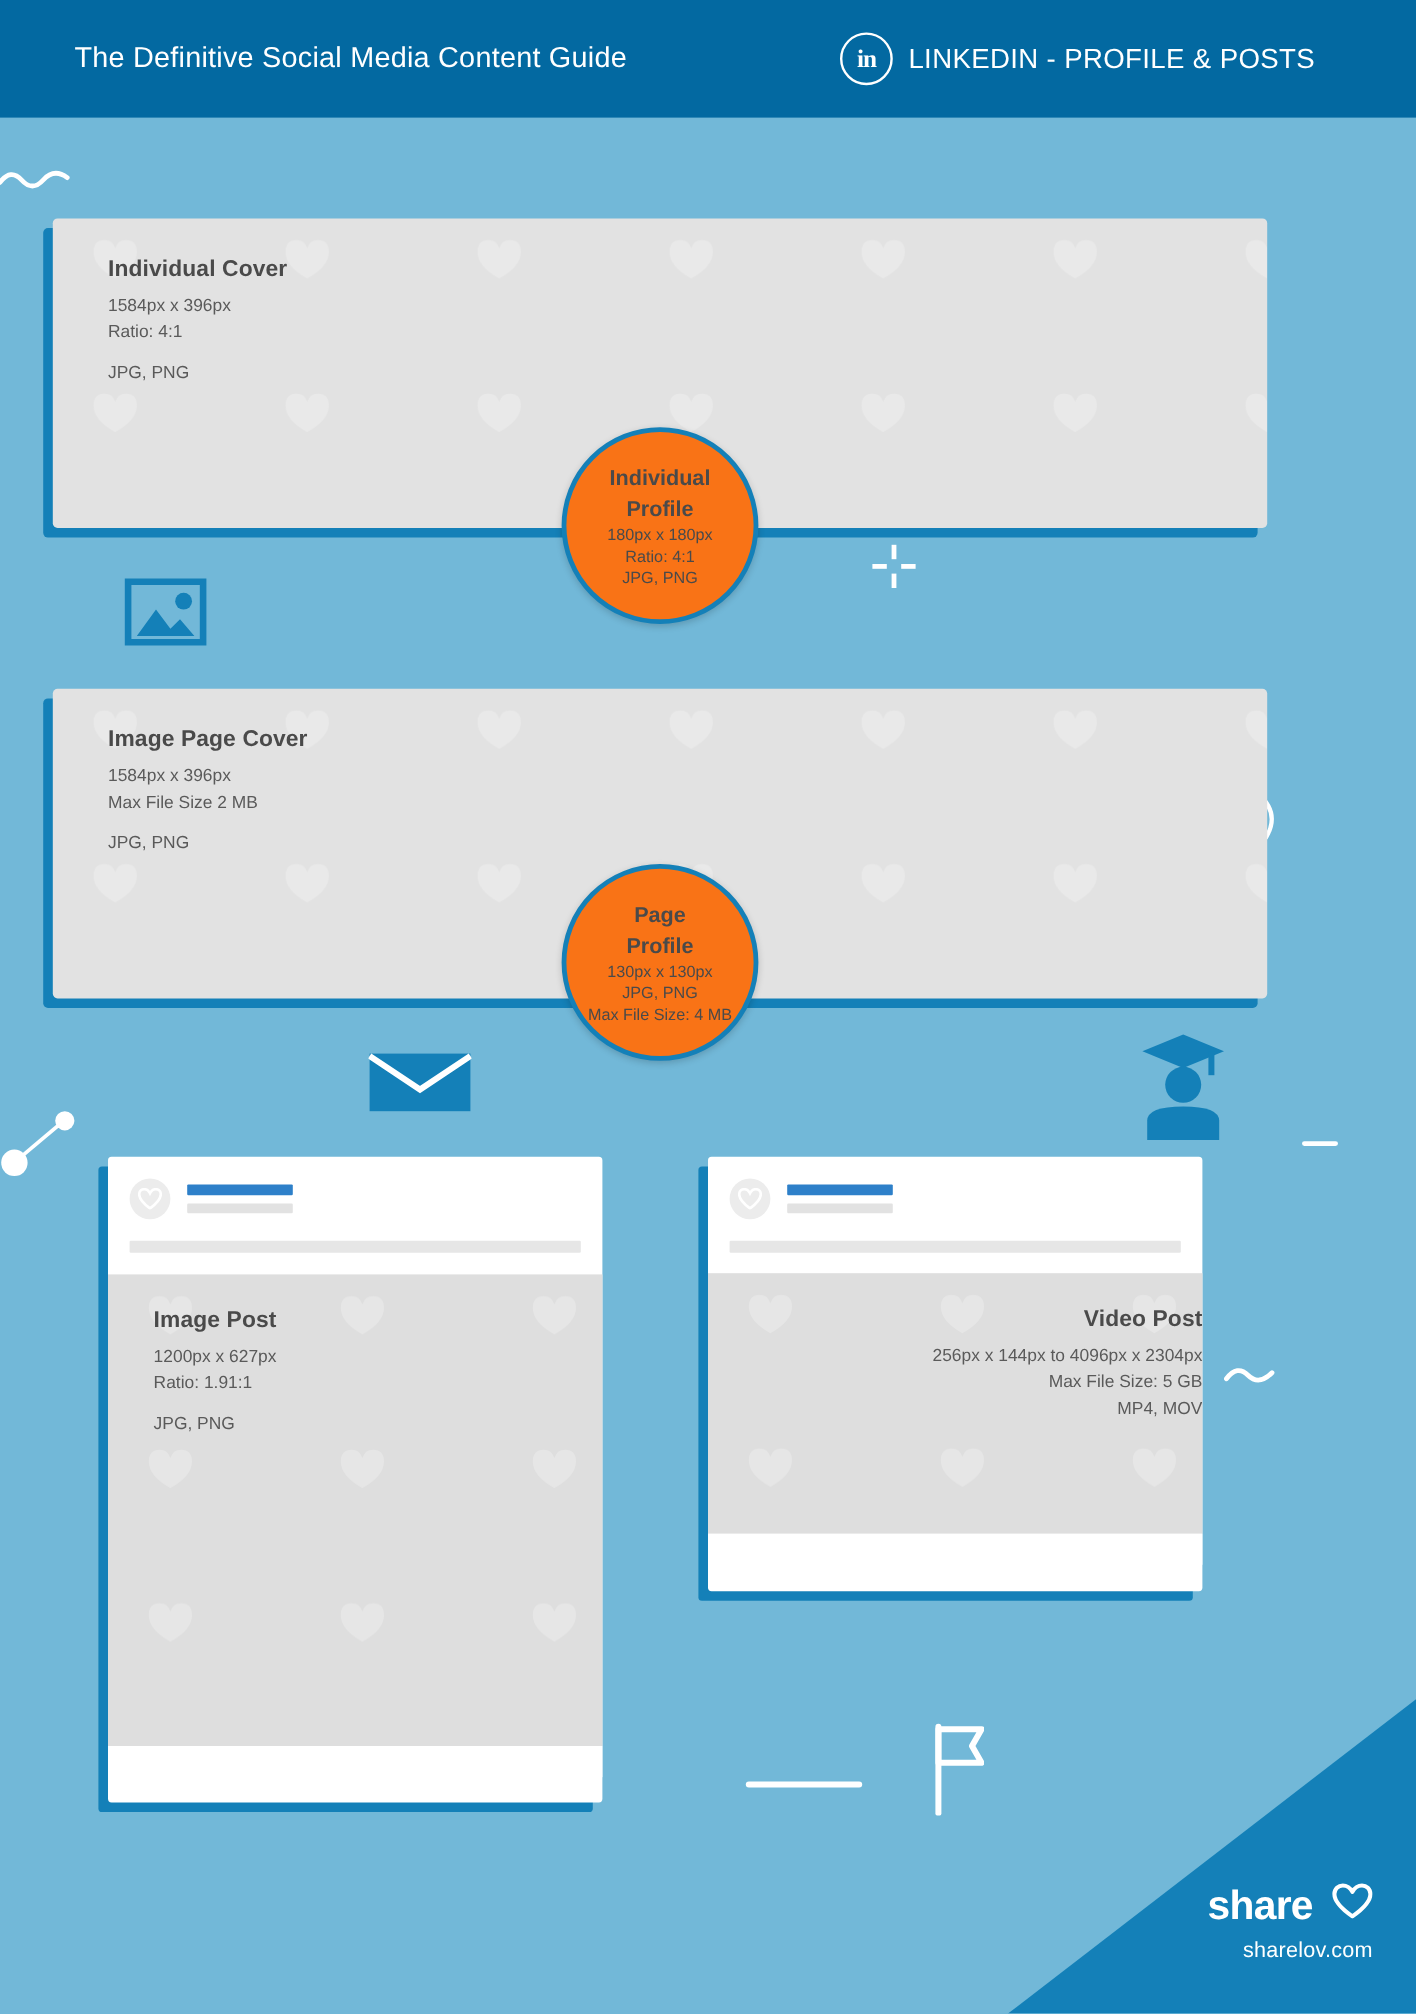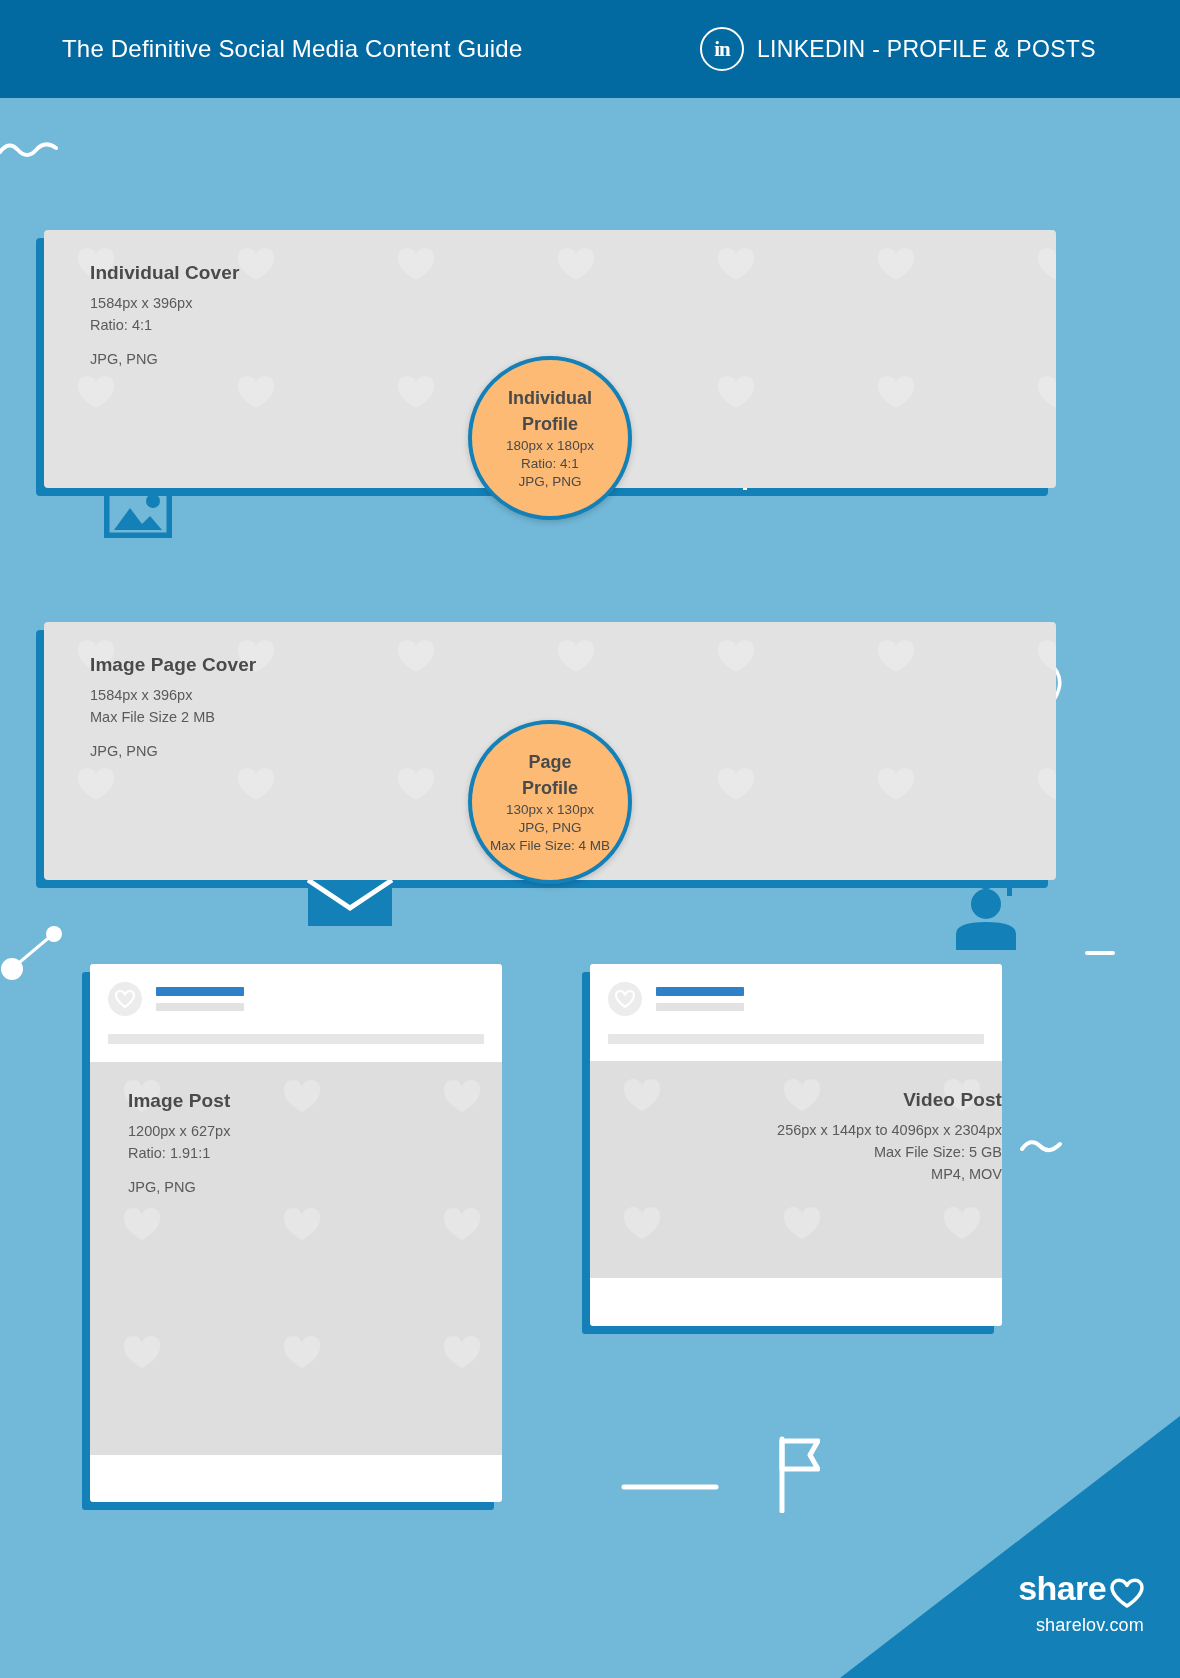--- a/index.html
+++ b/index.html
@@ -69,21 +69,20 @@
   .mail-icon   { left: 307px;  top: 874px; }
   .grad-icon   { left: 950px;  top: 860px; }
   .flag-icon   { left: 620px;  top: 1435px; }
   .tick-right  { left: 1085px; top: 948px; }
 
   
   .cover-card {
     position: absolute;
     background: #e2e2e2;
     border-radius: 4px;
-    margin-top: 48px;
   }
   .cover-card::after {
     content: "";
     position: absolute;
     left: -8px;
     top: 8px;
     width: 100%;
     height: 100%;
     background: #1480b8;
     border-radius: 4px;
@@ -115,21 +114,21 @@
   .card-spec.gap { margin-top: 12px; }
 
   #cover-individual { left: 44px; top: 182px; width: 1012px; height: 258px; }
   #cover-page       { left: 44px; top: 574px; width: 1012px; height: 258px; }
 
   
   .profile-circle {
     position: absolute;
     width: 164px; height: 164px;
     border-radius: 50%;
-    background: #fdba74;
+    background: #f97316;
     border: 4px solid #1480b8;
     display: flex;
     flex-direction: column;
     align-items: center;
     justify-content: center;
     text-align: center;
     z-index: 5;
     box-shadow: 0 2px 6px rgba(0,0,0,.18);
   }
   .pc-title {
@@ -202,22 +201,22 @@
     right: 0; bottom: 0;
     width: 0; height: 0;
     border-left: 340px solid transparent;
     border-bottom: 262px solid #1480b8;
   }
   .footer-logo {
     position: absolute;
     right: 36px;
     bottom: 70px;
     display: flex;
-    align-items: flex-end;
-    gap: 4px;
+    align-items: flex-start;
+    gap: 16px;
   }
   .footer-logo-text {
     color: #ffffff;
     font-size: 34px;
     font-weight: bold;
     letter-spacing: -.6px;
   }
   .footer-url {
     position: absolute;
     right: 36px;

